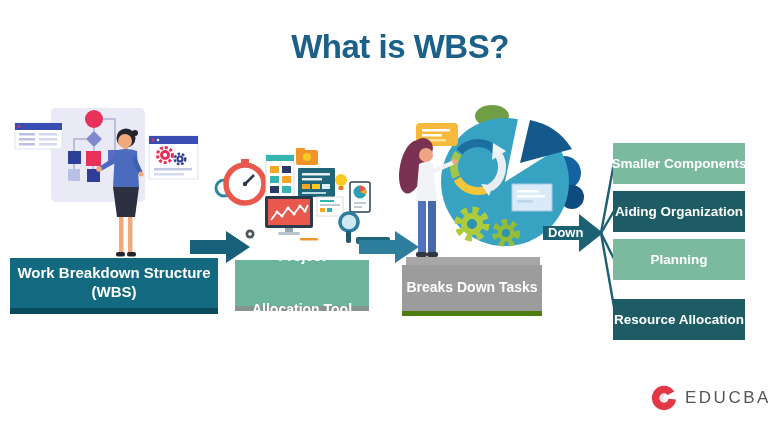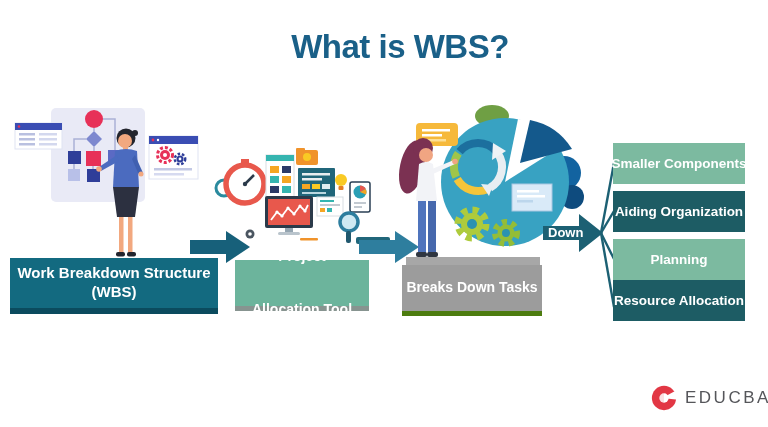--- a/index.html
+++ b/index.html
@@ -22,21 +22,21 @@
     background:var(--step2-box,#6cb49c);border-bottom:5px solid #879490;gap:36px;}
   .step3{left:402px;top:265px;width:140px;height:46px;font-size:14px;
     background:var(--step3-box,#9c9c9c);border-bottom:5px solid #4d7c0f;}
   .outcome{
     position:absolute;left:613px;width:132px;height:41px;
     display:flex;align-items:center;justify-content:center;
     color:#ffffff;font-weight:bold;font-size:13.5px;white-space:nowrap;
   }
   .outcome.light{background:var(--outcome-light,#7cbaa0);}
   .outcome.dark{background:var(--outcome-dark,#1d5c64);}
-  .o1{top:143px}.o2{top:191px}.o3{top:239px}.o4{top:280px}
+  .o1{top:143px}.o2{top:191px}.o3{top:239px}.o4{top:299px}
   .abs{position:absolute;}
   .into-wrap{position:absolute;left:543px;top:210px;width:62px;height:46px;}
   .into-label{
     position:absolute;left:5px;top:15px;width:32px;text-align:center;
     color:#fff;font-weight:bold;font-size:13px;
   }
   .logo{position:absolute;left:650px;top:384px;display:flex;align-items:center;gap:7px;}
   .logo-text{font-size:17px;letter-spacing:2.5px;color:var(--logo-text,#55565a);font-weight:500;}
 </style>
 </head>

